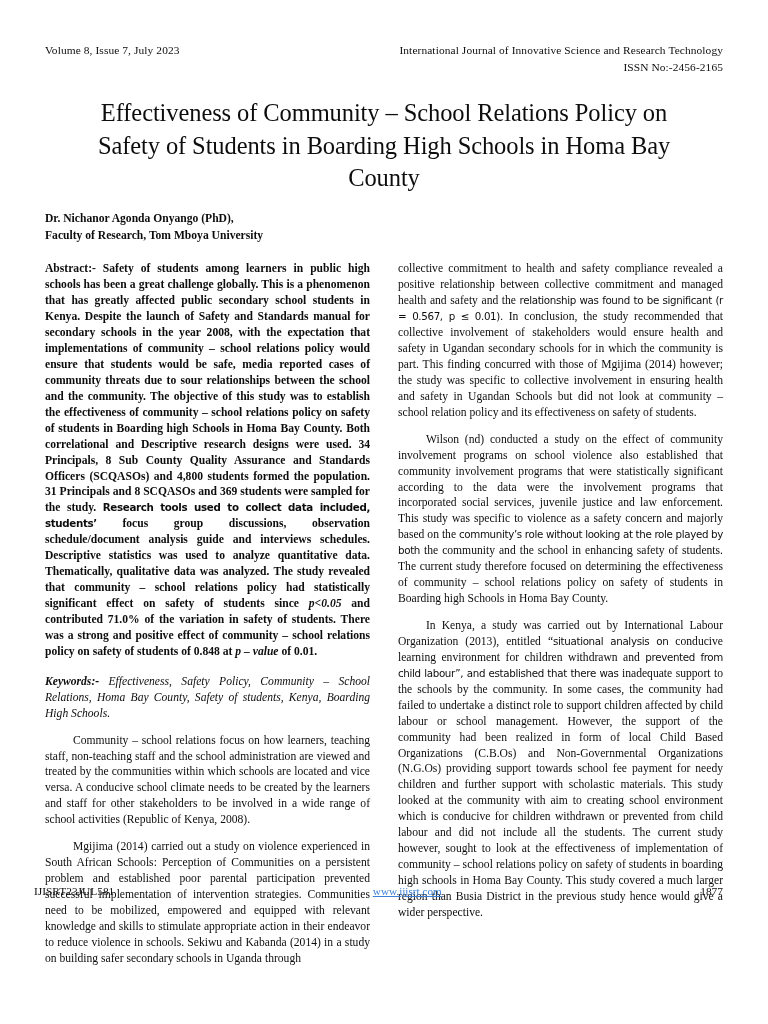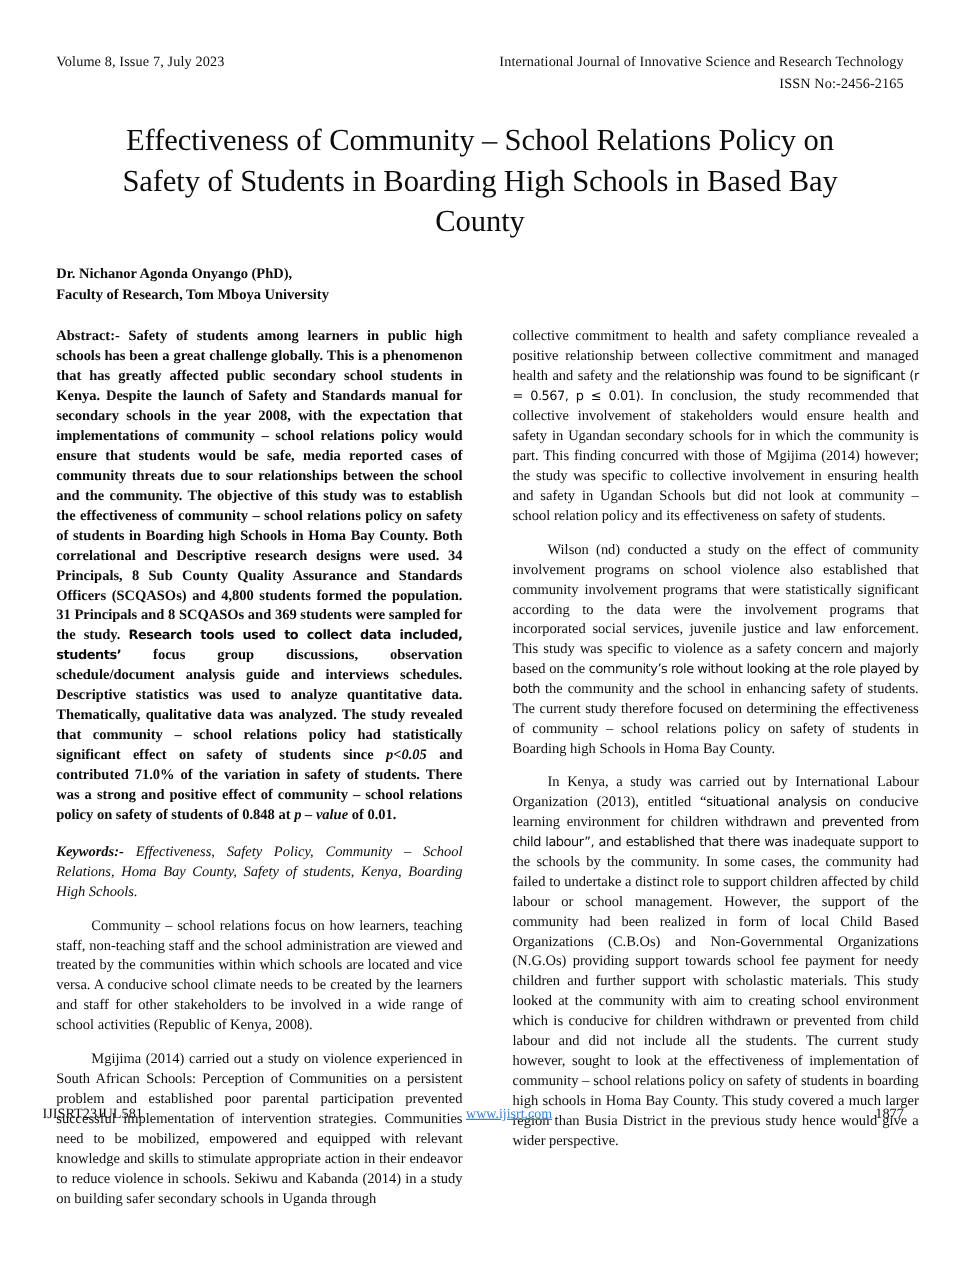--- a/index.html
+++ b/index.html
@@ -60,21 +60,21 @@
     font-size: 11.6px;
     line-height: 1.45;
     font-weight: bold;
   }
   .authors .line { display: block; }
 
   
   .cols {
     margin-top: 17px;
     display: flex;
-    gap: 40px;
+    gap: 28px;
   }
   .col {
     width: 325px;
     flex: 0 0 325px;
   }
 
   p {
     margin: 0;
     font-size: 11.6px;
     line-height: 1.375;
@@ -152,21 +152,21 @@
 <body>
 
 <div class="page">
 
   <div class="runhead">
     <span class="runhead-left">Volume 8, Issue 7, July 2023</span>
     <span class="runhead-right">International Journal of Innovative Science and Research Technology</span>
   </div>
   <div class="issn">ISSN No:-2456-2165</div>
 
-  <h1 class="title">Effectiveness of Community – School Relations Policy on Safety of Students in Boarding High Schools in Based Bay County</h1>
+  <h1 class="title">Effectiveness of Community – School Relations Policy on Safety of Students in Boarding High Schools in Homa Bay County</h1>
 
   <div class="authors">
     <span class="line">Dr. Nichanor Agonda Onyango (PhD),</span>
     <span class="line">Faculty of Research, Tom Mboya University</span>
   </div>
 
   <div class="cols">
 
     <div class="col">
 

